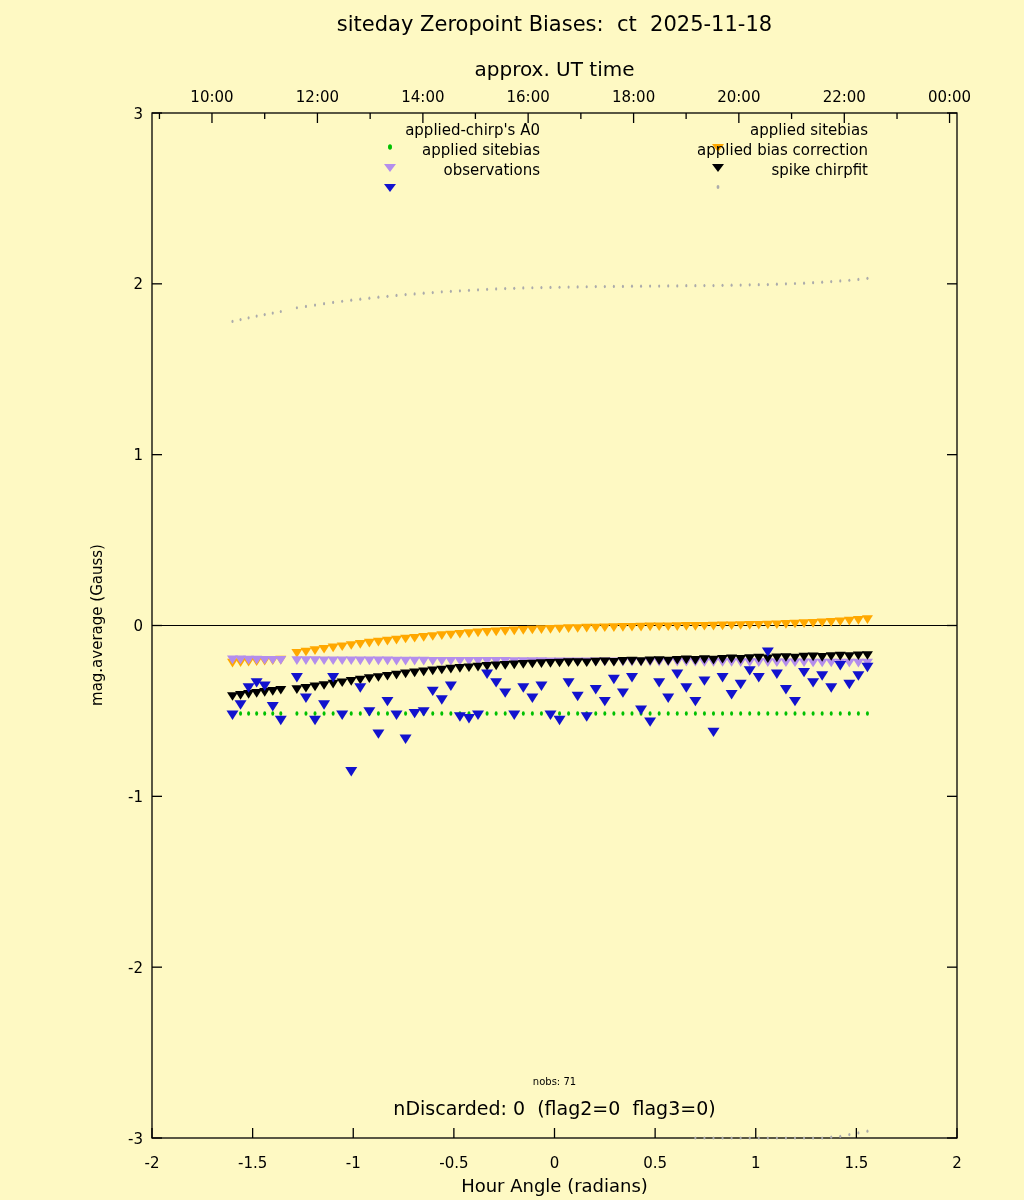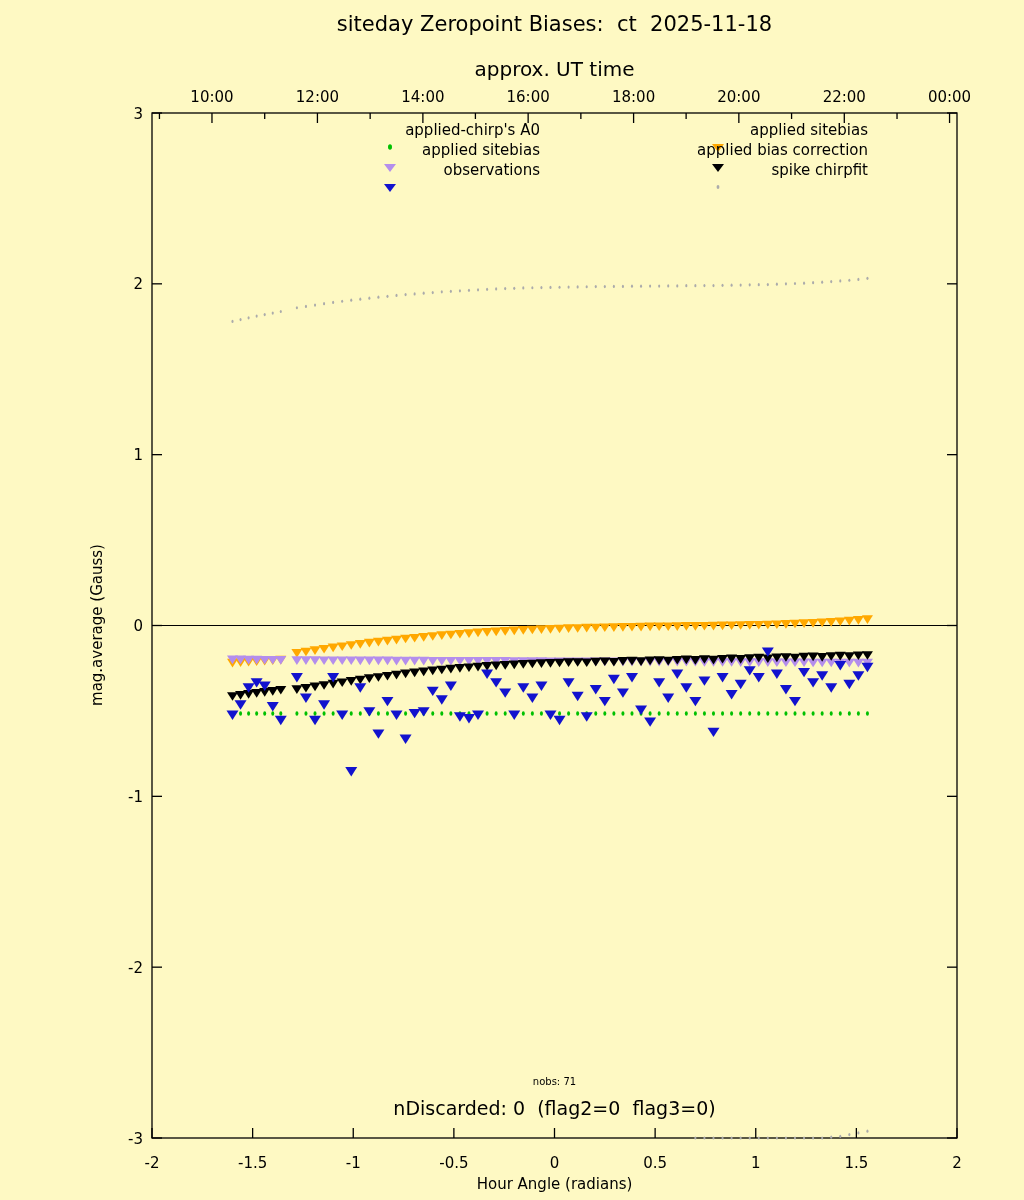--- a/index.html
+++ b/index.html
@@ -3,21 +3,21 @@
 <meta charset="utf-8">
 <style>
   html,body{margin:0;padding:0;background:#ffffff;}
   .screen{position:relative;width:1024px;height:1200px;background:#fef9c3;
           font-family:"DejaVu Sans",sans-serif;color:#000;overflow:hidden;}
   .abs{position:absolute;}
   .ctr{left:152px;width:805px;text-align:center;}
   .pre{white-space:pre;}
   .title{top:12px;font-size:21px;}
   .utlabel{top:57px;font-size:20px;}
-  .xlabel{top:1175px;font-size:15px;}
+  .xlabel{top:1175px;font-size:18px;}
   .ylabel{left:97px;top:625px;transform:translate(-50%,-50%) rotate(-90deg);font-size:15px;}
   .nobs1{top:1076px;font-size:10px;}
   .nobs2{top:1097px;font-size:19px;}
   .lg-row{position:absolute;height:20px;display:flex;align-items:center;flex-direction:column;}
   .lg-label{width:300px;text-align:right;font-size:15px;line-height:20px;}
   .lg-marker{width:80px;display:flex;justify-content:center;align-items:center;}
   svg#plot{position:absolute;left:0;top:0;}
   svg text{font-family:"DejaVu Sans",sans-serif;fill:#000;}
 </style>
 </head>

